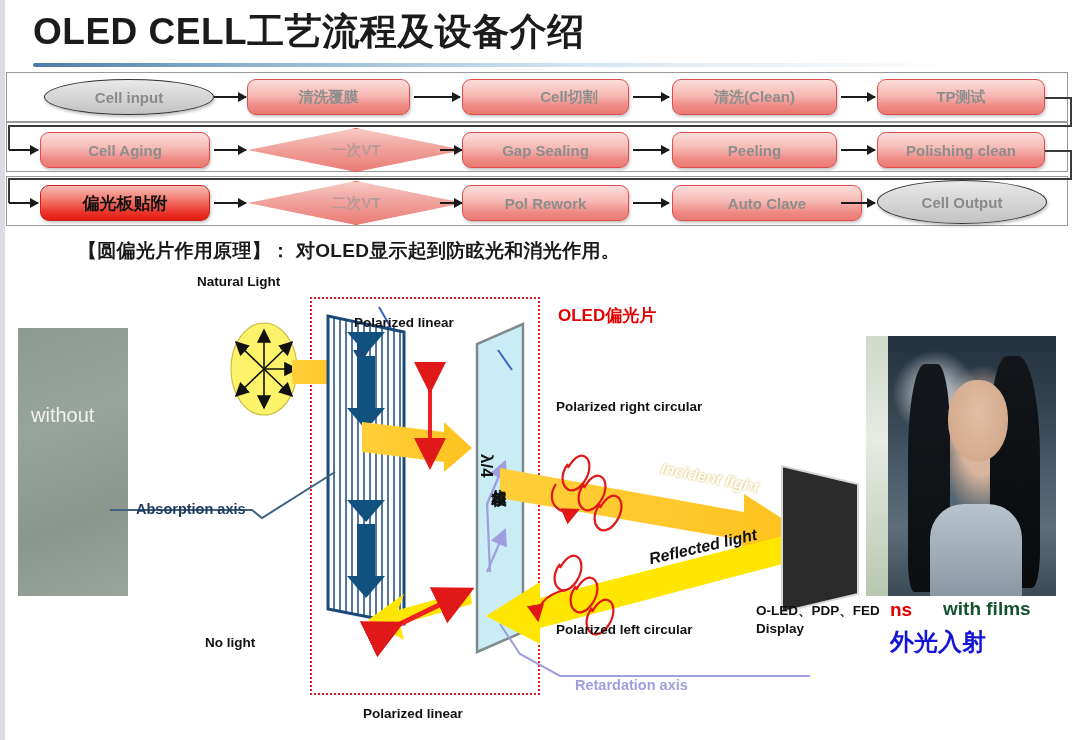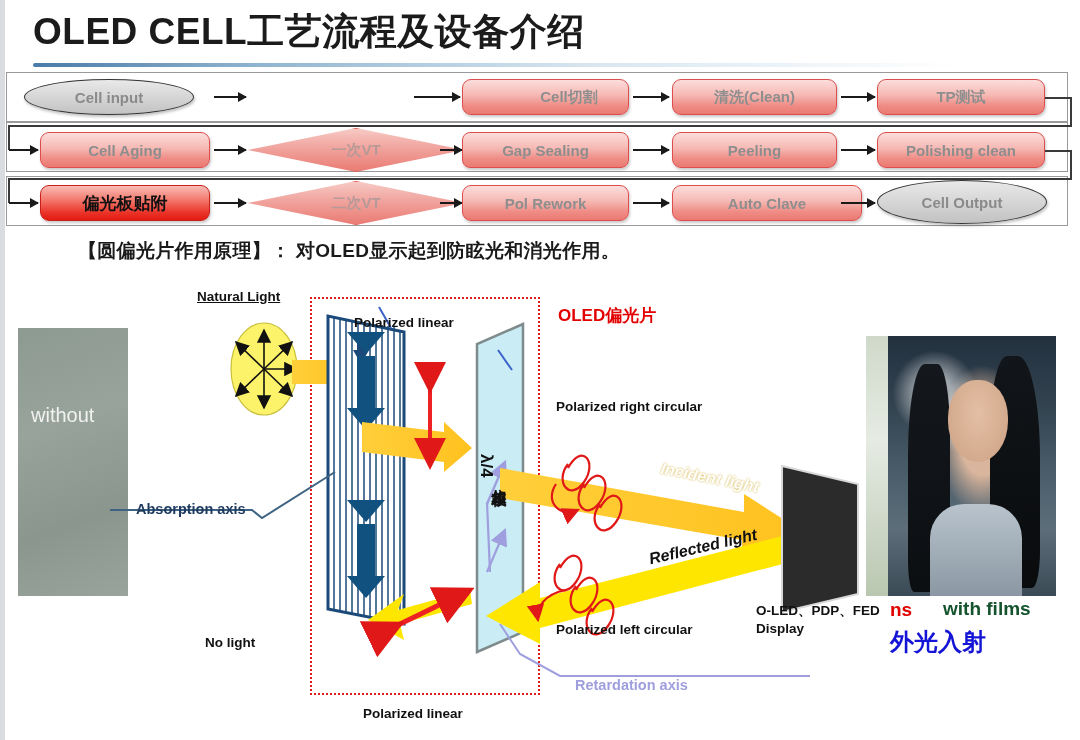--- a/index.html
+++ b/index.html
@@ -142,25 +142,28 @@
 
   <div class="title">OLED  CELL工艺流程及设备介绍</div>
   <div class="title-rule"></div>
 
   <div id="flow">
 
     <div class="row-frame r1"></div>
     <div class="row-frame r2"></div>
     <div class="row-frame r3"></div>
 
-    <div class="ellipse" style="left:24px;top:7px;width:170px;">
+    <div class="ellipse" style="left:44px;top:7px;width:170px;">
       <span>Cell input</span>
     </div>
     <div class="arrow" style="left:214px;top:24px;width:32px;"></div>
 
+    <div class="node" style="left:247px;top:7px;width:163px;">
+      <span>清洗覆膜</span>
+    </div>
     <div class="arrow" style="left:414px;top:24px;width:46px;"></div>
 
     <div class="node" style="left:462px;top:7px;width:167px;padding-left:47px;">
       <span>Cell切割</span>
     </div>
     <div class="arrow" style="left:633px;top:24px;width:36px;"></div>
 
     <div class="node" style="left:672px;top:7px;width:165px;">
       <span>清洗(Clean)</span>
     </div>
@@ -180,21 +183,21 @@
       <span>Cell Aging</span>
     </div>
     <div class="arrow" style="left:214px;top:77px;width:32px;"></div>
 
     <div class="diamond" style="left:248px;top:56px;width:216px;">
       <div class="dshape"></div>
       <span>一次VT</span>
     </div>
     <div class="arrow" style="left:440px;top:77px;width:22px;"></div>
 
-    <div class="node" style="left:462px;top:60px;width:167px;border-radius:8px;">
+    <div class="node" style="left:462px;top:60px;width:167px;">
       <span>Gap Sealing</span>
     </div>
     <div class="arrow" style="left:633px;top:77px;width:36px;"></div>
 
     <div class="node" style="left:672px;top:60px;width:165px;">
       <span>Peeling</span>
     </div>
     <div class="arrow" style="left:841px;top:77px;width:34px;"></div>
 
     <div class="node" style="left:877px;top:60px;width:168px;">
@@ -356,21 +359,21 @@
         <path d="M592,340 c14,-26 30,-6 16,14 c-14,20 -30,0 -16,-18"></path>
         <path d="M566,318 c-22,4 -30,18 -28,30" marker-end="url(#ahRed)"></path>
       </g>
 
       <g>
         <path d="M782,194 L858,212 L858,322 L782,340 Z" fill="#2b2b2b"></path>
         <path d="M782,194 L858,212 L858,322 L782,340 Z" fill="none" stroke="#d8d8d8" stroke-width="2"></path>
       </g>
     </svg>
 
-    <div class="lbl" style="left:197px;top:17px;text-decoration:underline;">Natural Light</div>
+    <div class="lbl" style="left:197px;top:2px;">Natural Light</div>
     <div class="lbl" style="left:354px;top:43px;">Polarized  linear</div>
     <div class="lbl" style="left:363px;top:434px;">Polarized  linear</div>
     <div class="lbl blue" style="left:136px;top:229px;font-size:14.5px;">Absorption axis</div>
     <div class="lbl" style="left:205px;top:363px;">No light</div>
     <div class="lbl lav" style="left:575px;top:405px;font-size:14.5px;">Retardation axis</div>
 
     <div class="lbl cn-red" style="left:558px;top:32px;">OLED偏光片</div>
     <div class="lbl" style="left:556px;top:127px;">Polarized right circular</div>
     <div class="lbl" style="left:556px;top:350px;">Polarized left circular</div>
 

